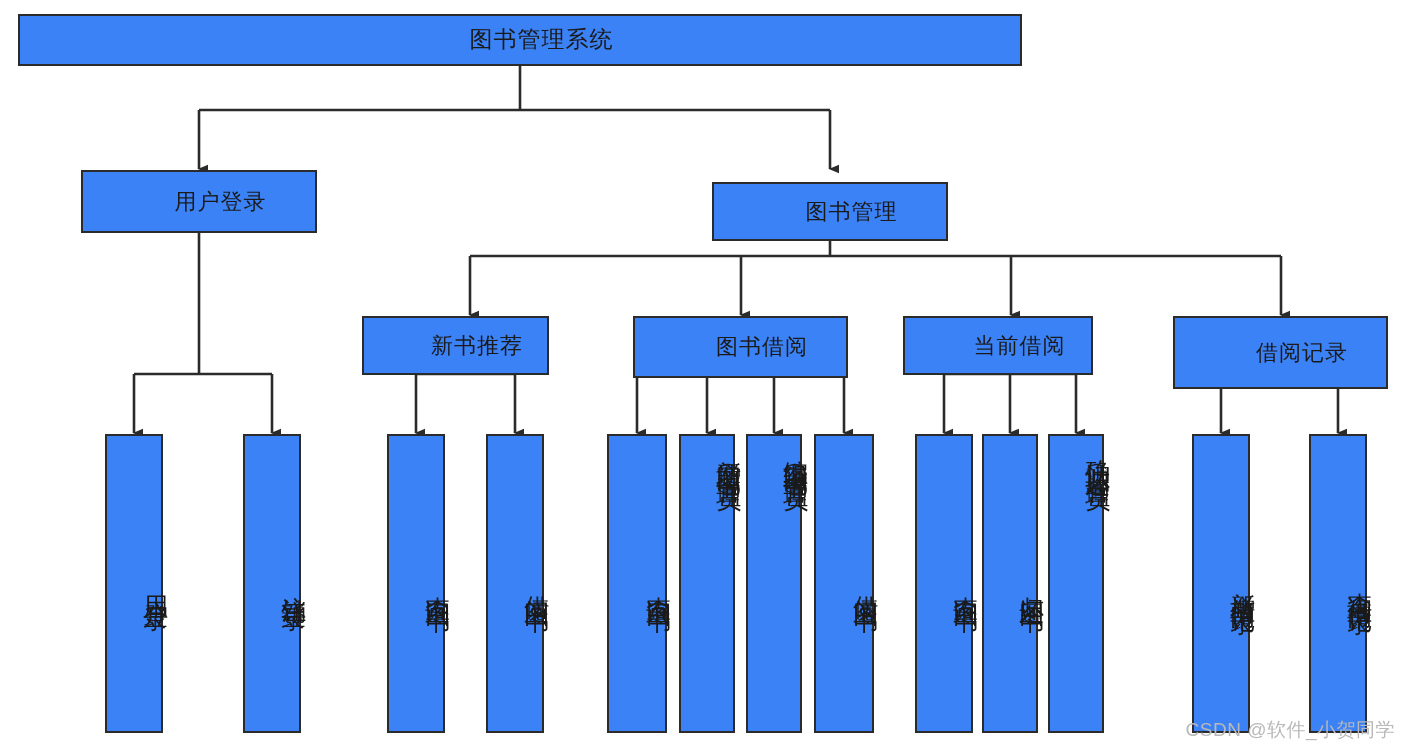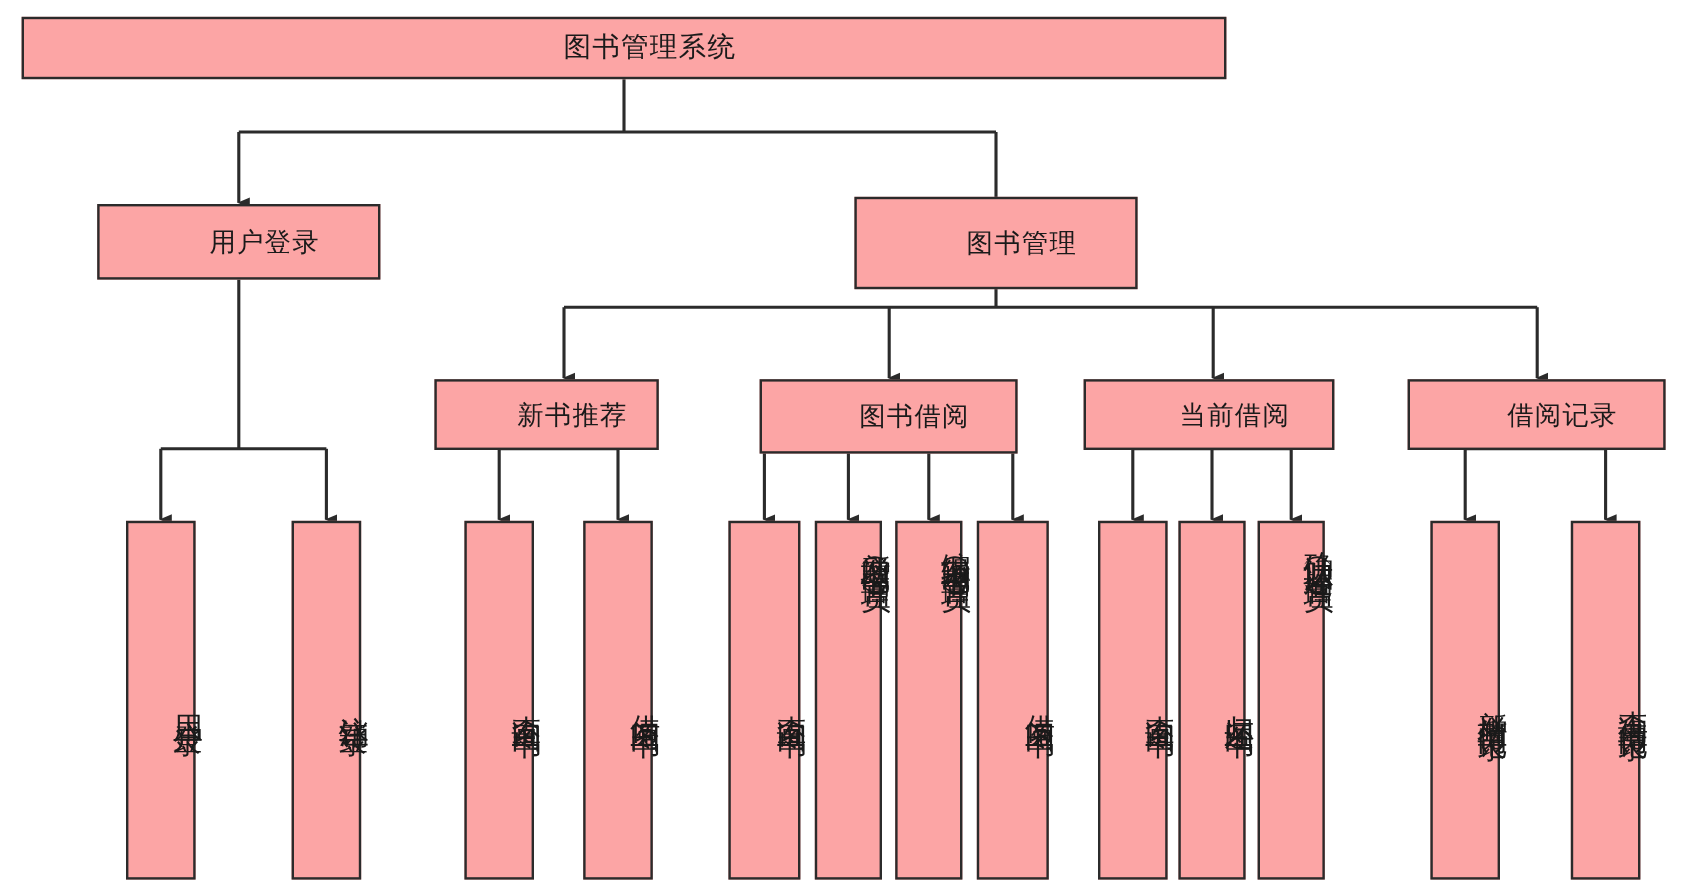--- a/index.html
+++ b/index.html
@@ -22,21 +22,21 @@
     position: absolute;
     left: 0;
     top: 0;
     width: 1405px;
     height: 747px;
   }
   .node {
     position: absolute;
     box-sizing: border-box;
     border: 2px solid #2b2b2b;
-    background: #fca5a5;
+    background: #3b82f6;
     display: flex;
     align-items: center;
     justify-content: center;
     color: #1a1a1a;
     padding-left: 43px;
   }
   .node .label {
     display: block;
     text-align: center;
     line-height: 1.18;
@@ -124,33 +124,33 @@
       </g>
   </svg>
 
   <div id="nodes">
       <div class="node horiz root" style="left: 18px; top: 14px; width: 1004px; height: 52px;">
         <span class="label">图书管理系统</span>
       </div>
       <div class="node horiz" style="left: 81px; top: 170px; width: 236px; height: 63px;">
         <span class="label">用户登录</span>
       </div>
-      <div class="node horiz" style="left: 712px; top: 164px; width: 236px; height: 77px;">
+      <div class="node horiz" style="left: 712px; top: 182px; width: 236px; height: 59px;">
         <span class="label">图书管理</span>
       </div>
       <div class="node horiz" style="left: 362px; top: 316px; width: 187px; height: 59px;">
         <span class="label">新书推荐</span>
       </div>
       <div class="node horiz" style="left: 633px; top: 316px; width: 215px; height: 62px;">
         <span class="label">图书借阅</span>
       </div>
-      <div class="node horiz" style="left: 903px; top: 316px; width: 209px; height: 59px;">
+      <div class="node horiz" style="left: 903px; top: 316px; width: 190px; height: 59px;">
         <span class="label">当前借阅</span>
       </div>
-      <div class="node horiz" style="left: 1173px; top: 316px; width: 215px; height: 59px;">
+      <div class="node horiz" style="left: 1173px; top: 316px; width: 215px; height: 73px;">
         <span class="label">借阅记录</span>
       </div>
       <div class="node vert" style="left: 105px; top: 434px; width: 58px; height: 299px;">
         <span class="label">用户登录</span>
       </div>
       <div class="node vert" style="left: 243px; top: 434px; width: 58px; height: 299px;">
         <span class="label">注销登录</span>
       </div>
       <div class="node vert" style="left: 387px; top: 434px; width: 58px; height: 299px;">
         <span class="label">查询图书</span>
@@ -180,13 +180,14 @@
         <span class="label">确认归还（管理员）</span>
       </div>
       <div class="node vert" style="left: 1192px; top: 434px; width: 58px; height: 299px;">
         <span class="label">新增借阅记录</span>
       </div>
       <div class="node vert" style="left: 1309px; top: 434px; width: 58px; height: 299px;">
         <span class="label">查询借阅记录</span>
       </div>
     </div>
 
+  <div class="watermark">CSDN @软件_小贺同学</div>
 </div>
 
 </body></html>

